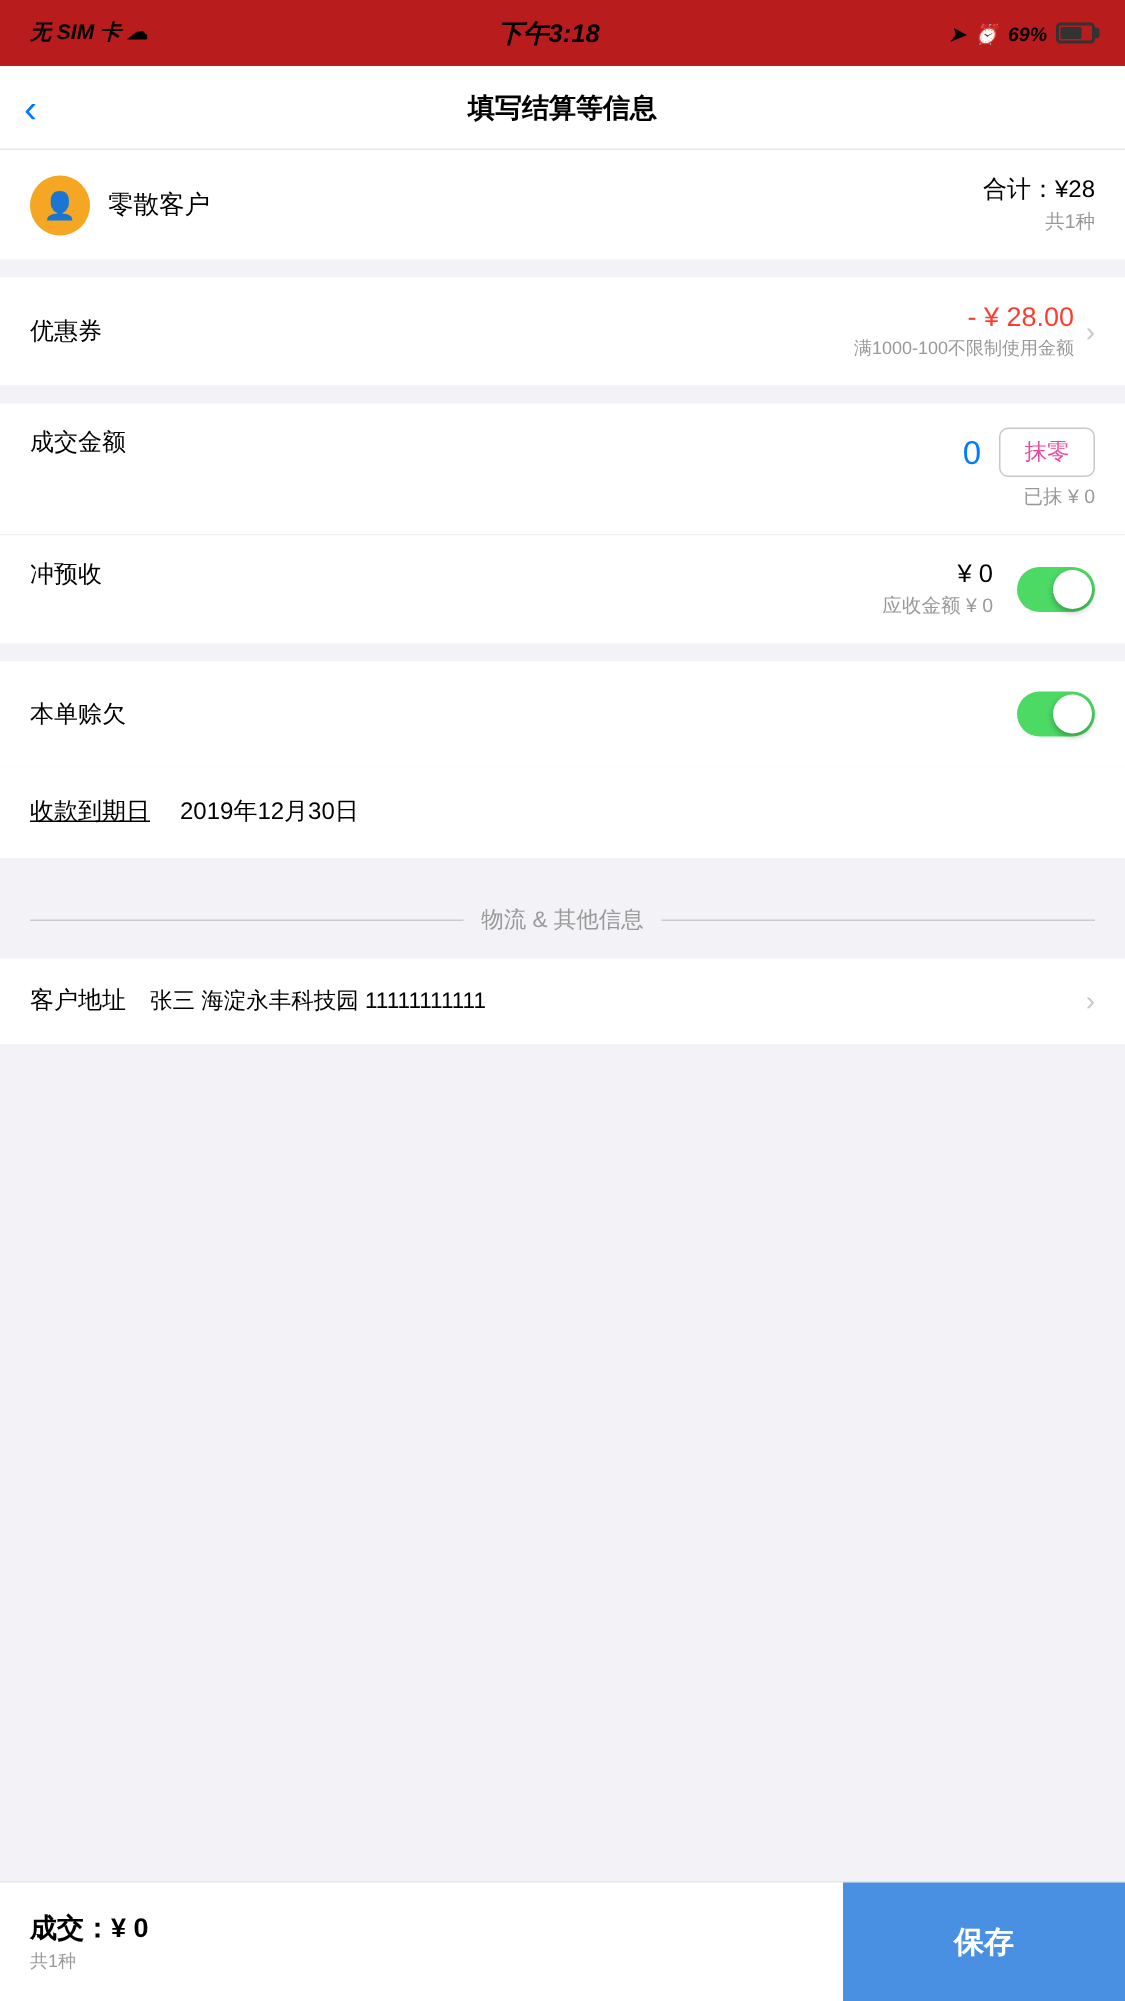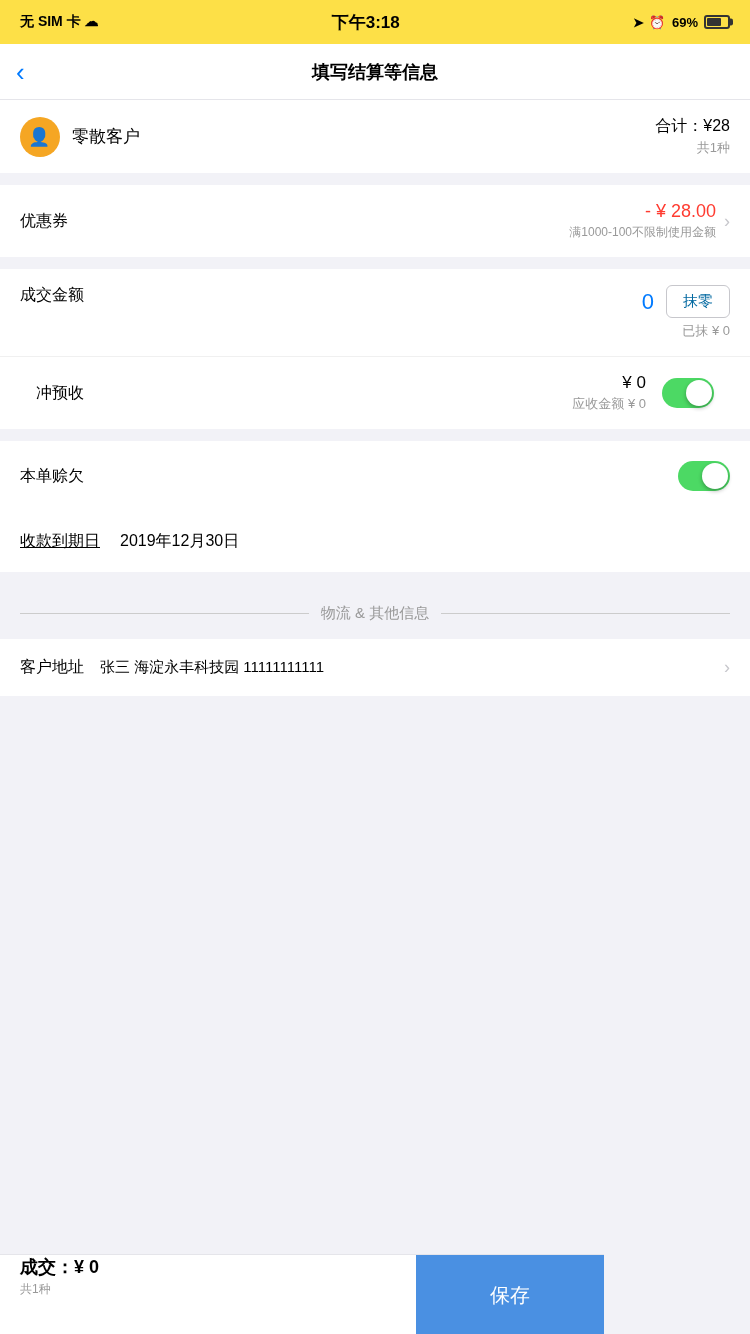--- a/index.html
+++ b/index.html
@@ -9,27 +9,28 @@
       background: #f2f2f7;
       width: 750px;
       min-height: 1334px;
       position: relative;
       overflow-x: hidden;
     }
 
     
     .status-bar {
       height: 44px;
-      background: #fde047;
+      background: #b91c1c;
       display: flex;
       align-items: center;
       justify-content: space-between;
       padding: 12px 20px;
       font-size: 15px;
       font-weight: 600;
+      font-style: italic;
     }
     .status-left { display: flex; align-items: center; gap: 8px; font-size: 14px; }
     .status-center { font-size: 17px; font-weight: 600; }
     .status-right { display: flex; align-items: center; gap: 6px; font-size: 13px; }
     .battery-box {
       display: inline-flex; align-items: center;
       border: 2px solid #333; border-radius: 3px; height: 14px; width: 26px;
       padding: 1px; position: relative;
     }
     .battery-fill { background: #333; height: 100%; width: 69%; border-radius: 1px; }
@@ -130,32 +131,31 @@
       justify-content: space-between;
     }
     .amount-label { font-size: 16px; color: #000; }
     .amount-right-block { display: flex; align-items: center; gap: 12px; }
     .amount-value { font-size: 22px; color: #007aff; font-weight: 500; }
     .round-btn {
       border: 1px solid #c7c7cc;
       border-radius: 6px;
       padding: 6px 16px;
       font-size: 15px;
-      color: #0369a1;
+      color: #ec4899;
       background: #fff;
       cursor: pointer;
     }
     .amount-sub { font-size: 13px; color: #999; margin-top: 4px; text-align: right; }
 
     
     .prepay-row {
       background: #fff;
-      padding: 16px 36px;
-      display: flex;
-      align-items: center;
+      padding: 16px 20px;
+      display: flex;
       justify-content: space-between;
     }
     .prepay-label { font-size: 16px; color: #000; }
     .prepay-right { display: flex; align-items: center; gap: 16px; }
     .prepay-values { text-align: right; }
     .prepay-amount { font-size: 17px; color: #000; font-weight: 500; }
     .prepay-receivable { font-size: 13px; color: #999; margin-top: 2px; }
 
     
     .toggle {
@@ -230,24 +230,25 @@
     }
     .address-label { font-size: 16px; color: #000; min-width: 60px; }
     .address-value { font-size: 15px; color: #000; flex: 1; margin-left: 16px; }
     .address-right { display: flex; align-items: center; }
 
     
     .bottom-bar {
       position: fixed;
       bottom: 0;
       left: 0;
-      width: 604px;
+      width: 750px;
       height: 80px;
       background: #fff;
       display: flex;
+      align-items: center;
       border-top: 1px solid #e5e5ea;
     }
     .bottom-info {
       flex: 1;
       padding: 0 20px;
     }
     .bottom-deal { font-size: 16px; color: #000; }
     .bottom-deal span { font-size: 18px; font-weight: 600; }
     .bottom-count { font-size: 12px; color: #999; margin-top: 2px; }
     .btn-pending {
@@ -264,21 +265,21 @@
     }
     .btn-save {
       width: 188px;
       height: 80px;
       background: #4a90e2;
       display: flex;
       align-items: center;
       justify-content: center;
       font-size: 20px;
       color: #fff;
-      font-weight: 400;
+      font-weight: 700;
       cursor: pointer;
     }
 
     
     .empty-space {
       background: #f2f2f7;
       height: 200px;
     }
   </style>
 </head>

